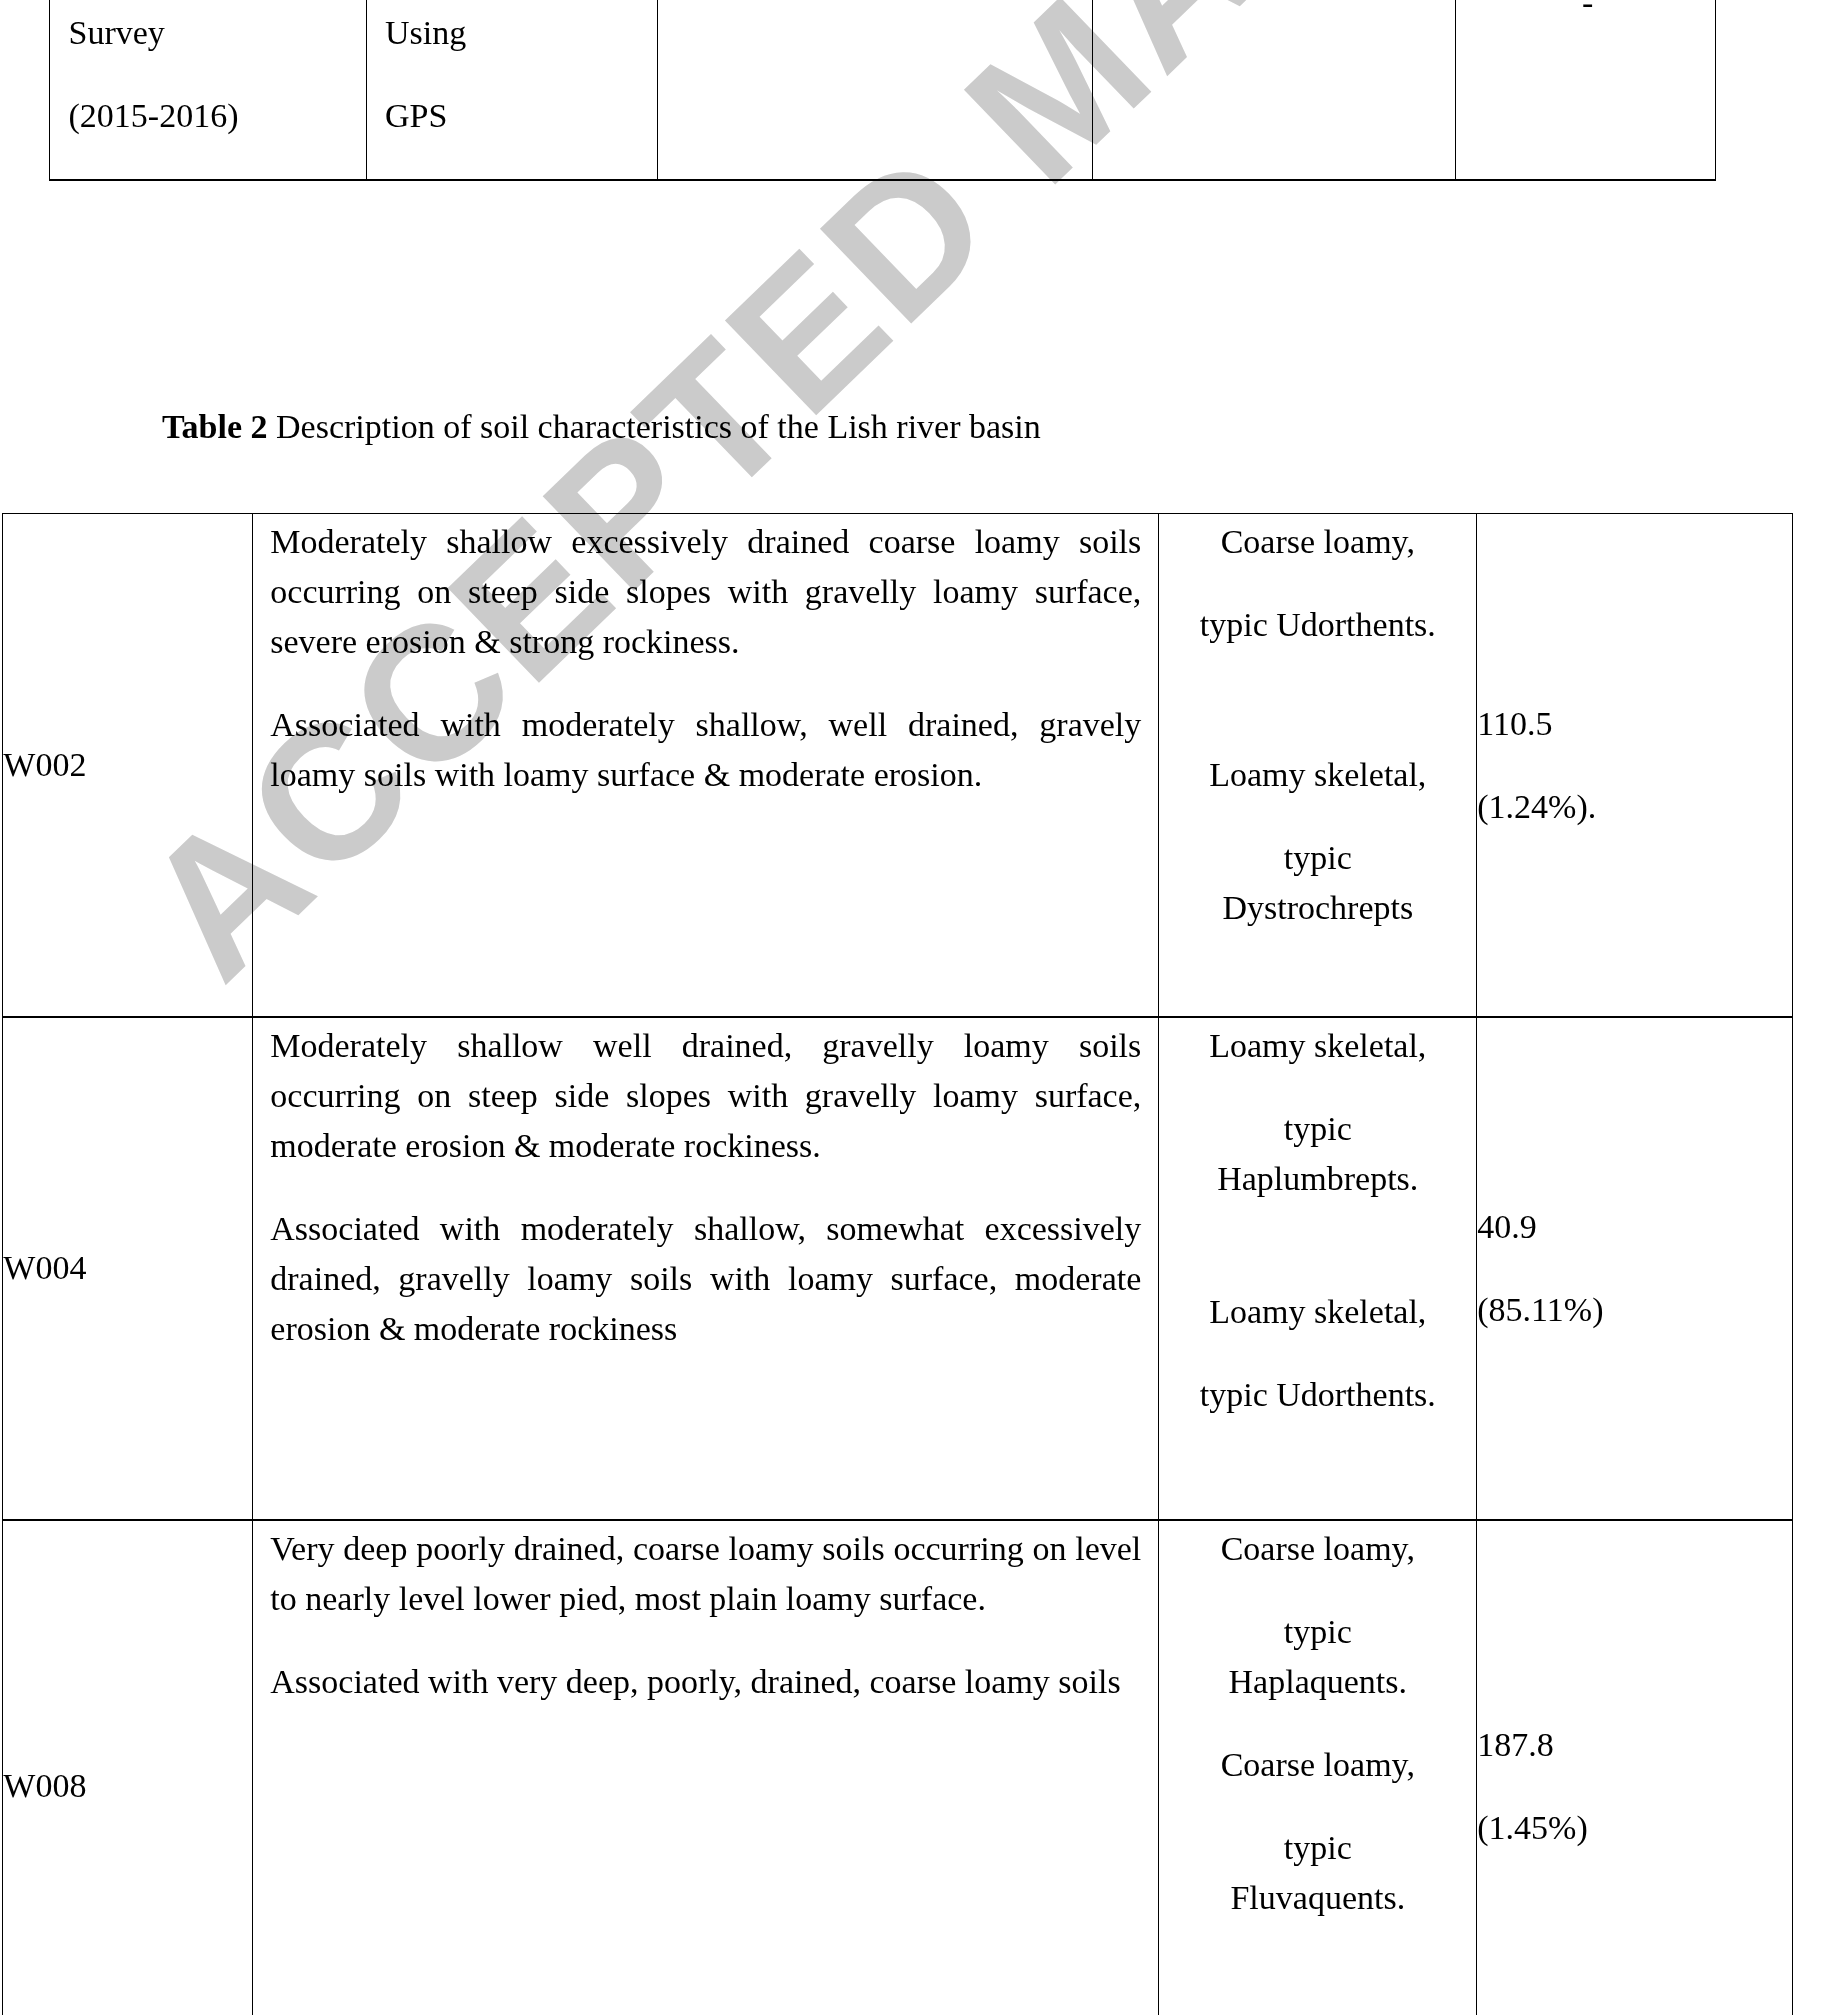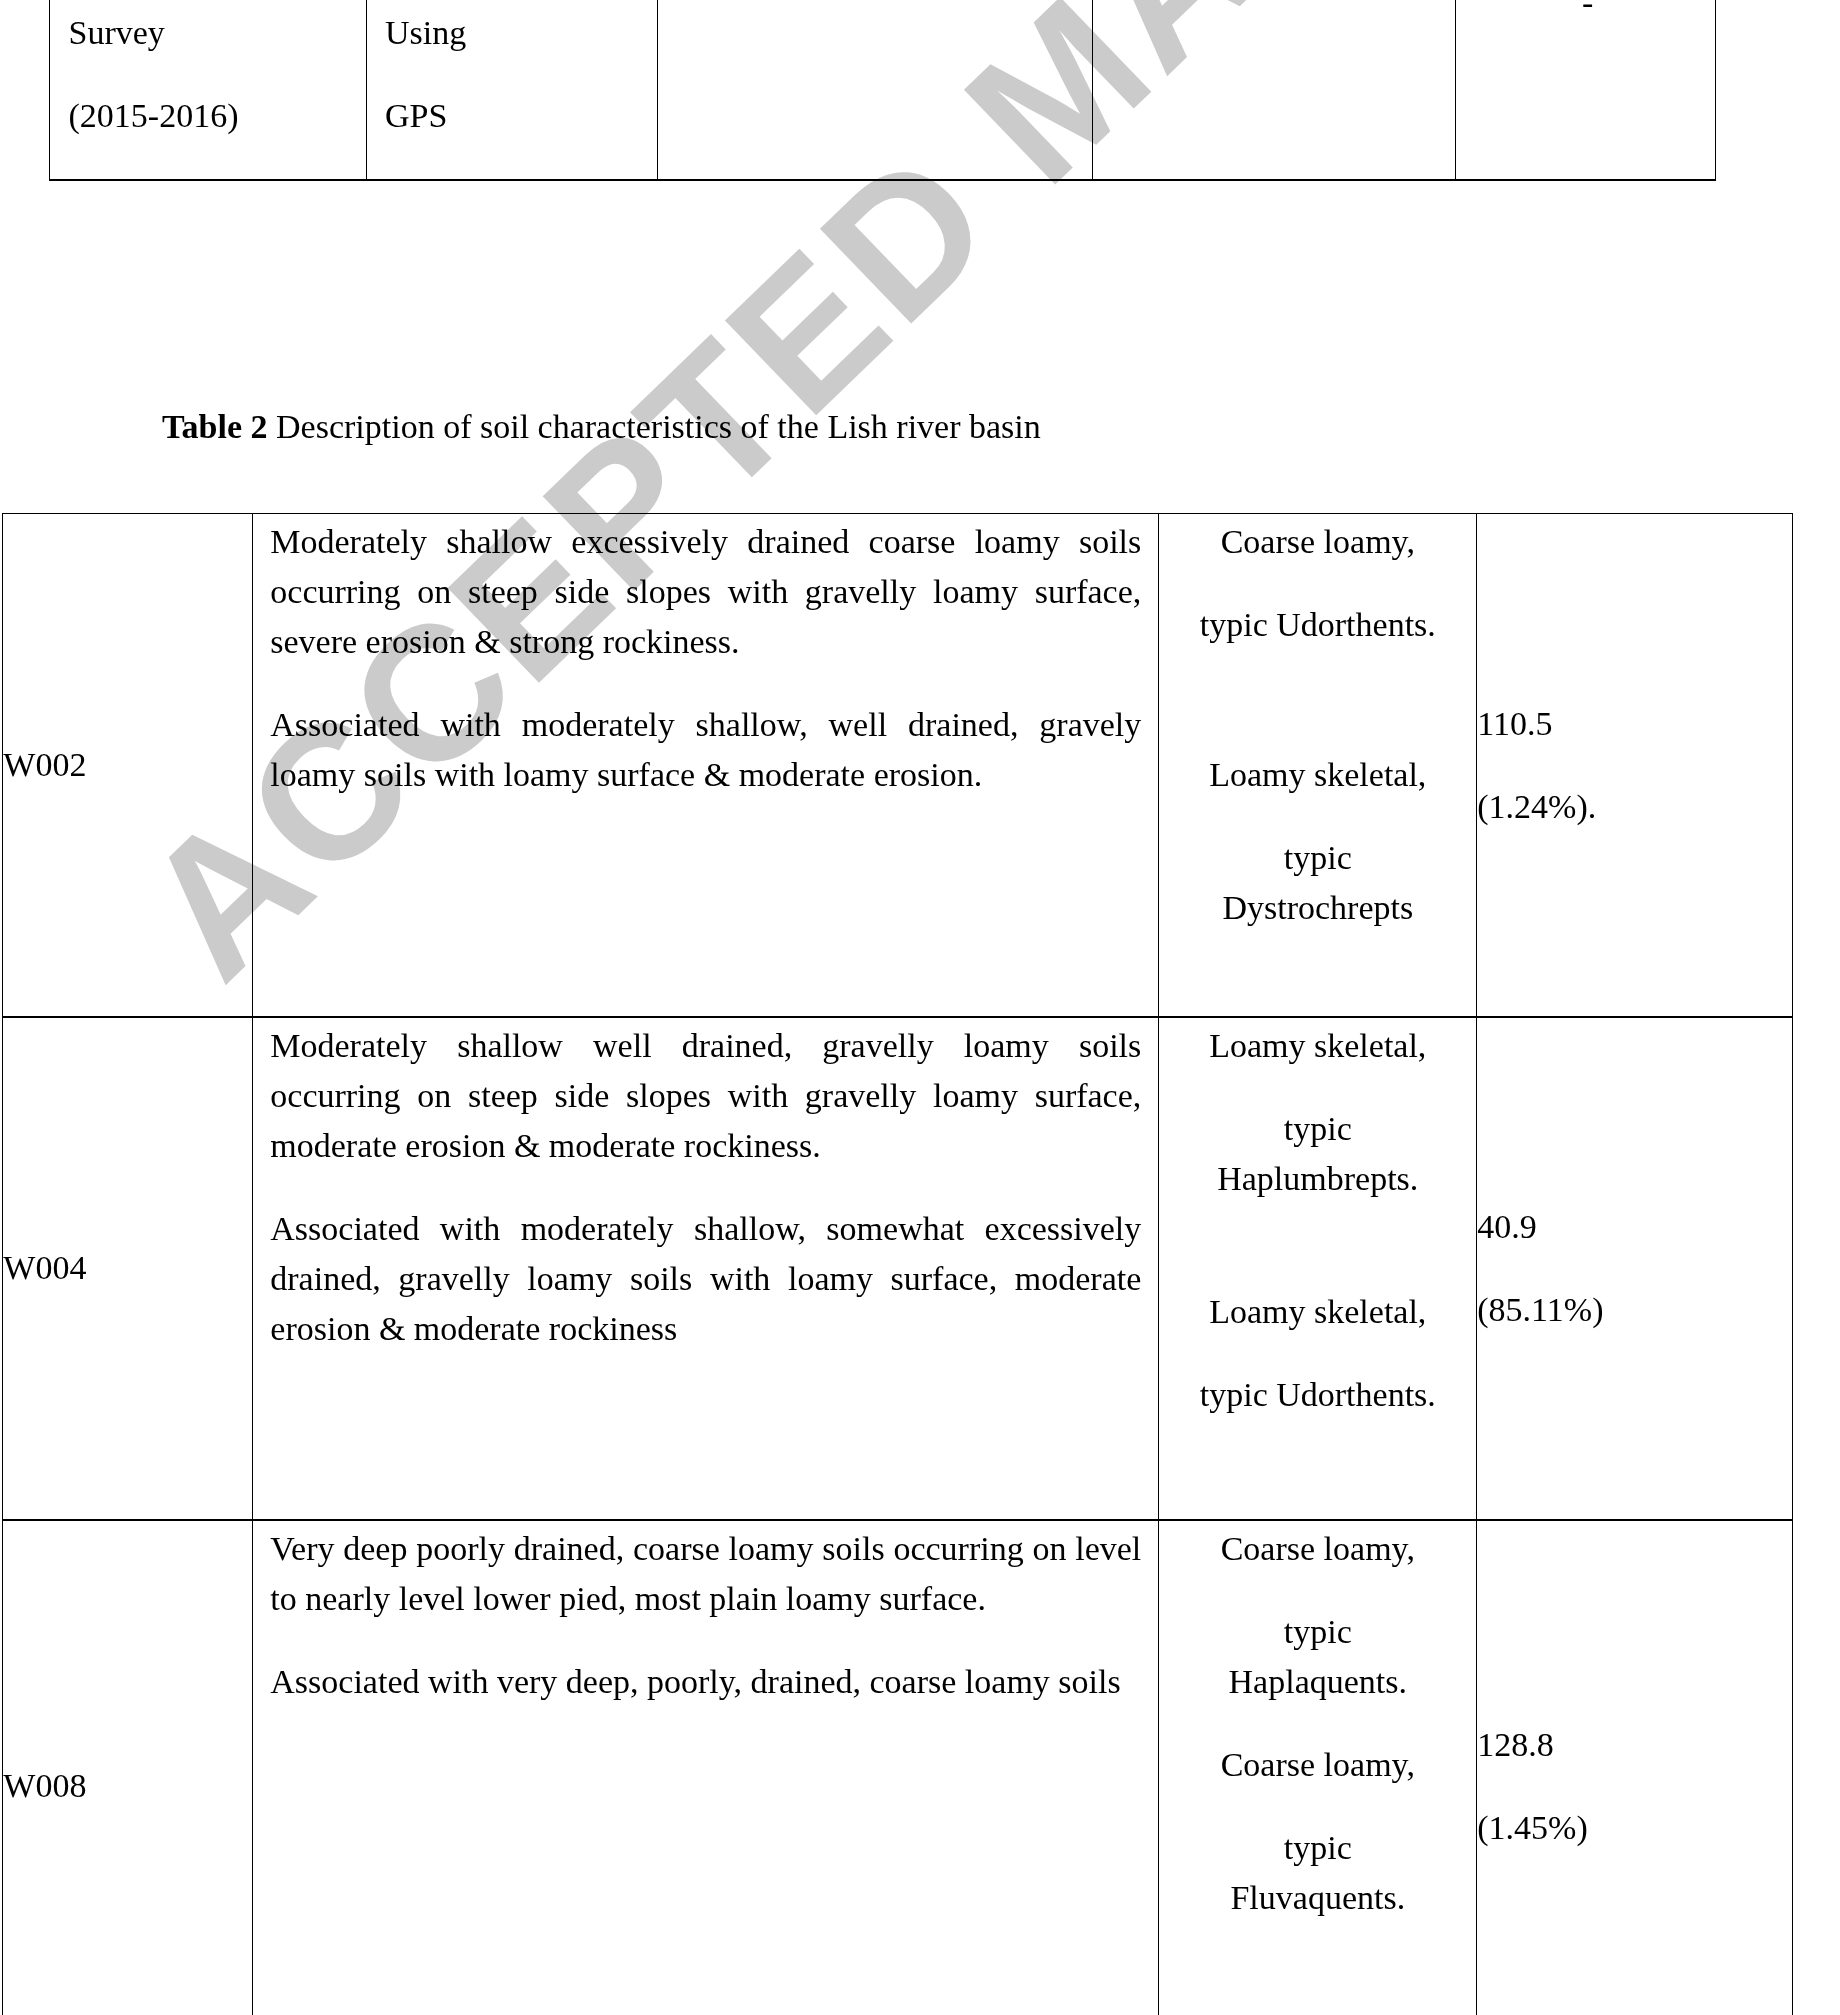--- a/index.html
+++ b/index.html
@@ -126,21 +126,21 @@
     </td>
     <td class="taxo">
       <span class="line" style="margin-bottom:33px">Coarse loamy,</span>
       <span class="line">typic</span>
       <span class="line" style="margin-bottom:33px">Haplaquents.</span>
       <span class="line" style="margin-bottom:33px">Coarse loamy,</span>
       <span class="line">typic</span>
       <span class="line">Fluvaquents.</span>
     </td>
     <td class="area">
-      <div>128.8</div>
+      <div>187.8</div>
       <div>(1.45%)</div>
     </td>
   </tr>
 </tbody>
   </table>
 
 <div id="watermark">ACCEPTED MANUSCRIPT</div>
 
 
 </body></html>

